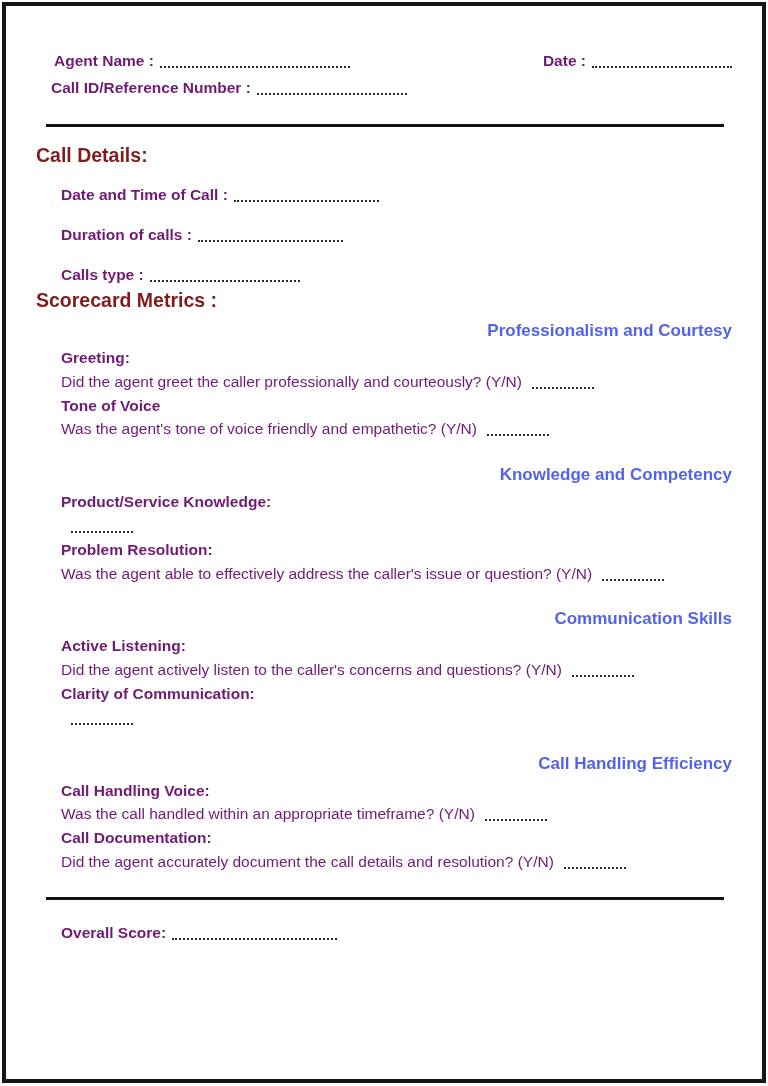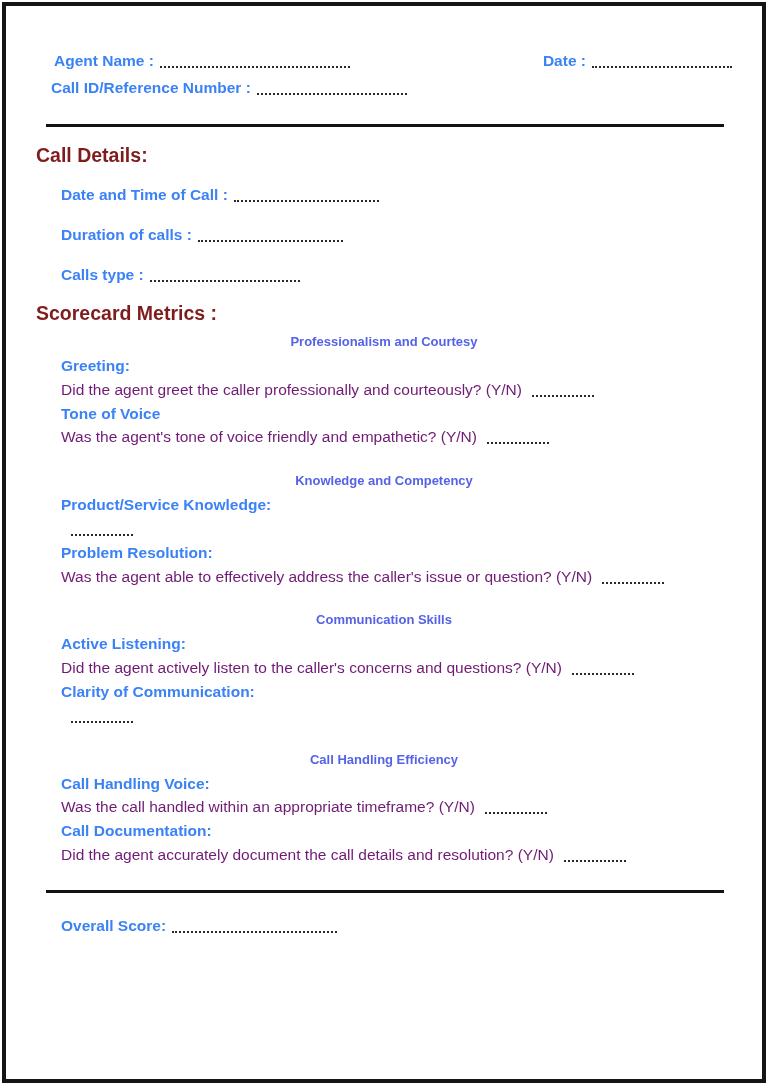--- a/index.html
+++ b/index.html
@@ -13,24 +13,24 @@
   }
   .page {
     position: absolute;
     left: 2px; top: 2px; right: 2px; bottom: 3px;
     border: 4px solid #151515;
     background: #ffffff;
   }
   .page-inner { padding: 0 30px; }
 
   
-  .b-label { font-weight: 700; font-size: 15.5px; color: #3b82f6; }
+  .b-label { font-weight: 700; font-size: 15.5px; color: #701a75; }
   .q-text  { font-weight: 400; font-size: 15.5px; color: #701a75; }
   .blue-h  { color: #7f1d1d; font-weight: 700; font-size: 19.5px; }
-  .blue-h-center { color: #5462e8; font-weight: 700; font-size: 13px; text-align: center; }
+  .blue-h-center { color: #5462e8; font-weight: 700; font-size: 17px; text-align: right; }
 
   
   .dots {
     display: inline-block;
     height: 13px;
     border-bottom: 2px dotted #2a2a2a;
     transform: translateY(2px);
     margin-left: 6px;
   }
   .w190 { width: 190px; }
@@ -52,21 +52,21 @@
     border: none;
     border-top: 3px solid #121212;
     margin: 27px 8px 0 10px;
   }
 
   
   .call-details-title { margin-top: 17px; }
   .cd-field { padding-left: 25px; margin-top: 16px; line-height: 24px; }
 
   
-  .scorecard-title { margin-top: 15px; }
+  .scorecard-title { margin-top: 2px; }
   .section { margin-top: 0; }
   .section-title { margin-top: 9px; margin-bottom: 5px; }
   .metric-line { padding-left: 25px; line-height: 23.8px; }
   .section-gap { height: 15px; }
 
   .divider2 { margin-top: 23px; }
 
   
   .overall-title { margin-top: 16px; }
   .overall-row { padding-left: 25px; margin-top: 21px; line-height: 24px; }

